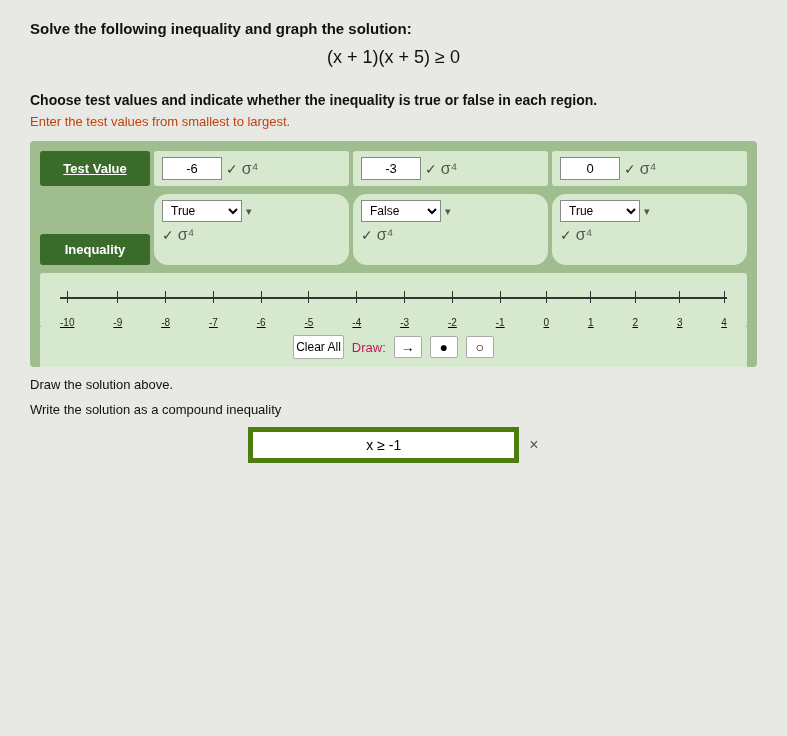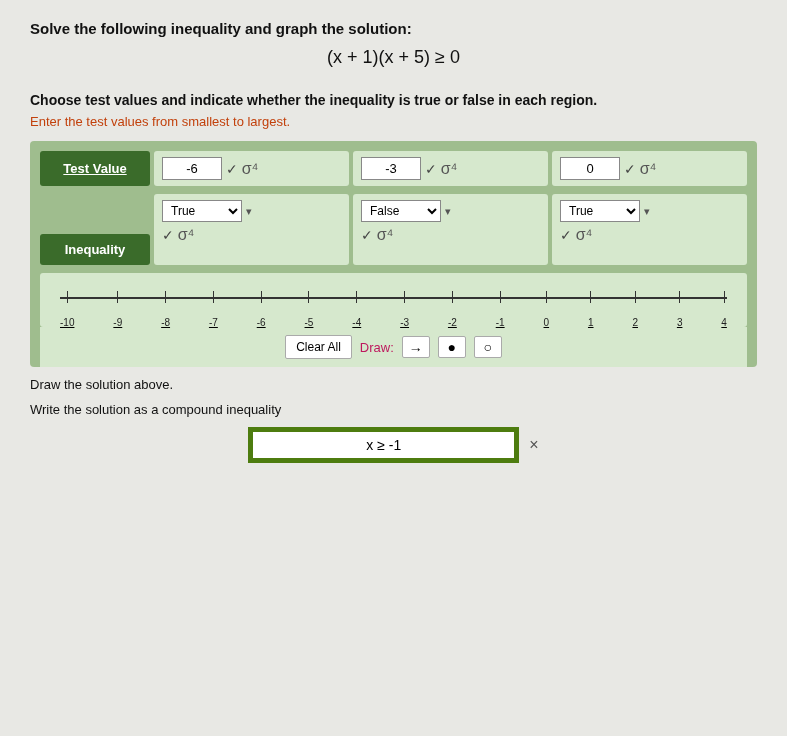--- a/index.html
+++ b/index.html
@@ -95,21 +95,21 @@
       padding: 8px 6px;
       text-align: center;
       border-radius: 3px;
       display: flex;
       align-items: center;
       justify-content: center;
       margin-top: 40px;
     }
     .inequality-data-cell {
       background: #d6e8cd;
-      border-radius: 3px;
+      border-radius: 14px;
       padding: 6px 8px;
       display: flex;
       flex-direction: column;
       gap: 4px;
     }
     .dropdown-row {
       display: flex;
       align-items: center;
       gap: 4px;
     }
@@ -168,21 +168,21 @@
       display: flex;
       justify-content: center;
       align-items: center;
       gap: 8px;
       padding: 8px 0;
       background: #d6e8cd;
     }
     .clear-all-btn {
       background: white;
       border: 1px solid #aaa;
-      padding: 4px 10px;
+      padding: 4px 2px;
       font-size: 12px;
       cursor: pointer;
       border-radius: 2px;
     }
     .draw-label {
       font-size: 13px;
       color: #be185d;
     }
     .draw-btn {
       background: white;

